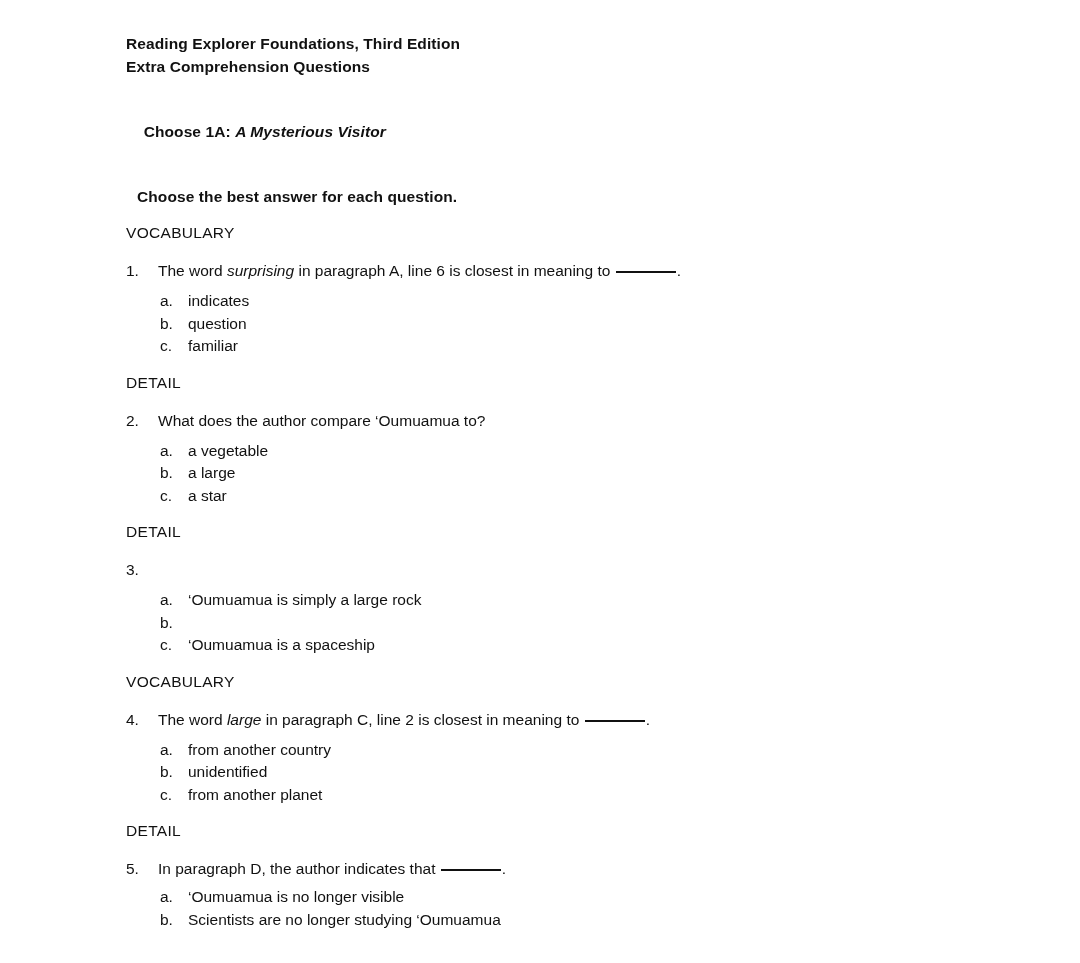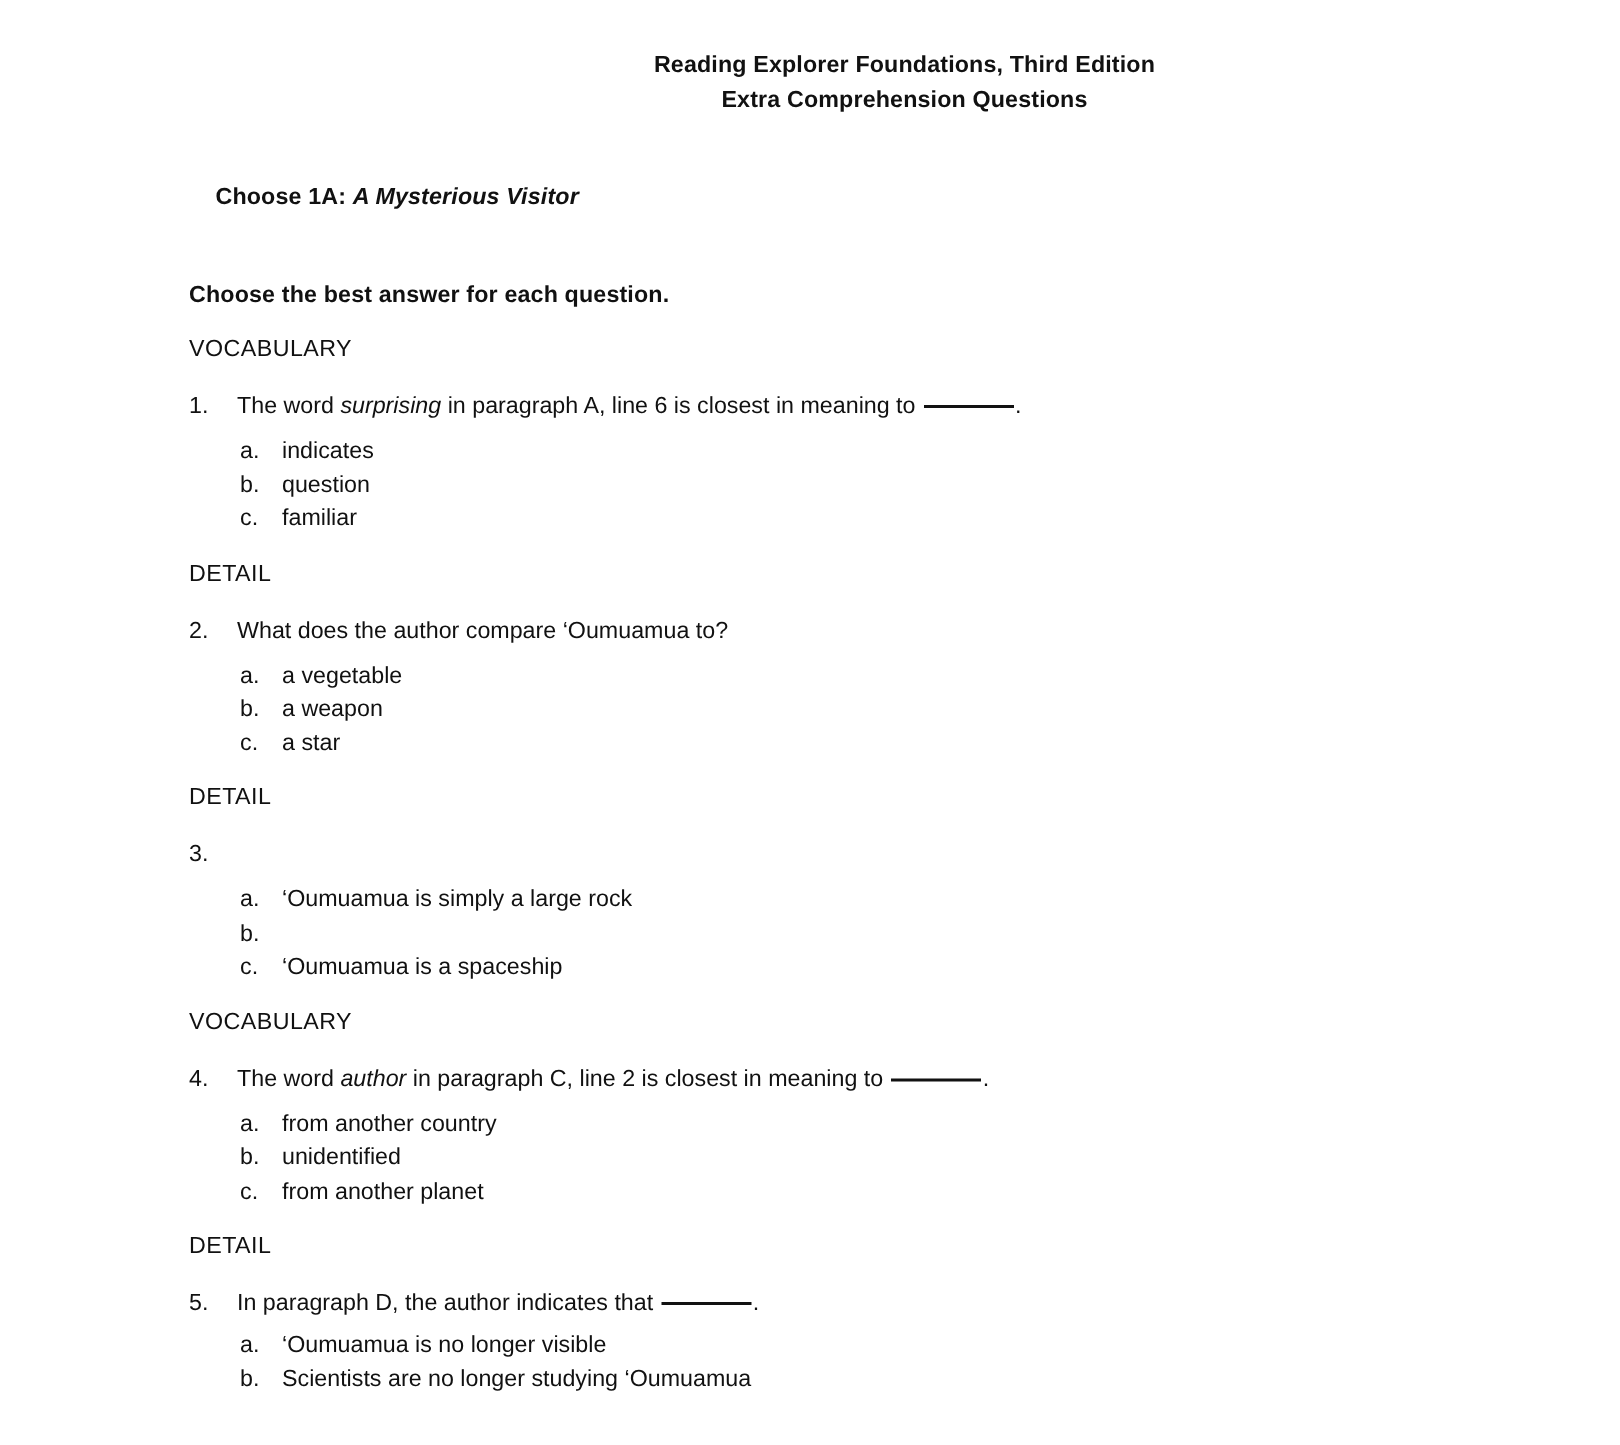--- a/index.html
+++ b/index.html
@@ -26,39 +26,40 @@
     padding: 33px 0 0 126px;
   }
 
   
   .doc-header {
     font-weight: bold;
     font-size: 15.5px;
     line-height: 22.5px;
     letter-spacing: 0.1px;
   }
-  .doc-header .line { display: block; white-space: pre; text-align: center; }
+  .doc-header .line { display: block; white-space: pre; }
 
   .reading-title {
     margin-top: 21px;
     font-weight: bold;
     font-size: 15.5px;
     line-height: 22px;
     letter-spacing: 0.1px;
     white-space: pre;
   }
   .reading-title .title-italic { font-style: italic; margin-top: 38px; }
 
   .instruction {
     margin-top: 21px;
     font-weight: bold;
     font-size: 15.5px;
     line-height: 22px;
     letter-spacing: 0.1px;
     white-space: pre;
+    margin-left: 11px;
   }
 
   
   .qgroup { margin-top: 14px; }
 
   .section-label {
     font-size: 15.5px;
     line-height: 21px;
     font-weight: normal;
     letter-spacing: 0.3px;
@@ -153,21 +154,21 @@
           <span class="q-num">2.</span>
           <span class="q-text"><span>What does the author compare ‘Oumuamua to?</span></span>
         </div>
         <div class="options">
           <div class="option">
             <span class="o-letter">a.</span>
             <span class="o-text">a vegetable</span>
           </div>
           <div class="option">
             <span class="o-letter">b.</span>
-            <span class="o-text">a weapon</span>
+            <span class="o-text">a large</span>
           </div>
           <div class="option">
             <span class="o-letter">c.</span>
             <span class="o-text">a star</span>
           </div>
         </div>
       </div>
       <div class="qgroup">
         <div class="section-label">DETAIL</div>
         <div class="question">
@@ -184,21 +185,21 @@
           <div class="option">
             <span class="o-letter">c.</span>
             <span class="o-text">‘Oumuamua is a spaceship</span>
           </div>
         </div>
       </div>
       <div class="qgroup">
         <div class="section-label">VOCABULARY</div>
         <div class="question">
           <span class="q-num">4.</span>
-          <span class="q-text"><span>The word </span><span class="italic">author</span><span> in paragraph C, line 2 is closest in meaning to </span><span class="blank"></span><span>.</span></span>
+          <span class="q-text"><span>The word </span><span class="italic">large</span><span> in paragraph C, line 2 is closest in meaning to </span><span class="blank"></span><span>.</span></span>
         </div>
         <div class="options">
           <div class="option">
             <span class="o-letter">a.</span>
             <span class="o-text">from another country</span>
           </div>
           <div class="option">
             <span class="o-letter">b.</span>
             <span class="o-text">unidentified</span>
           </div>

